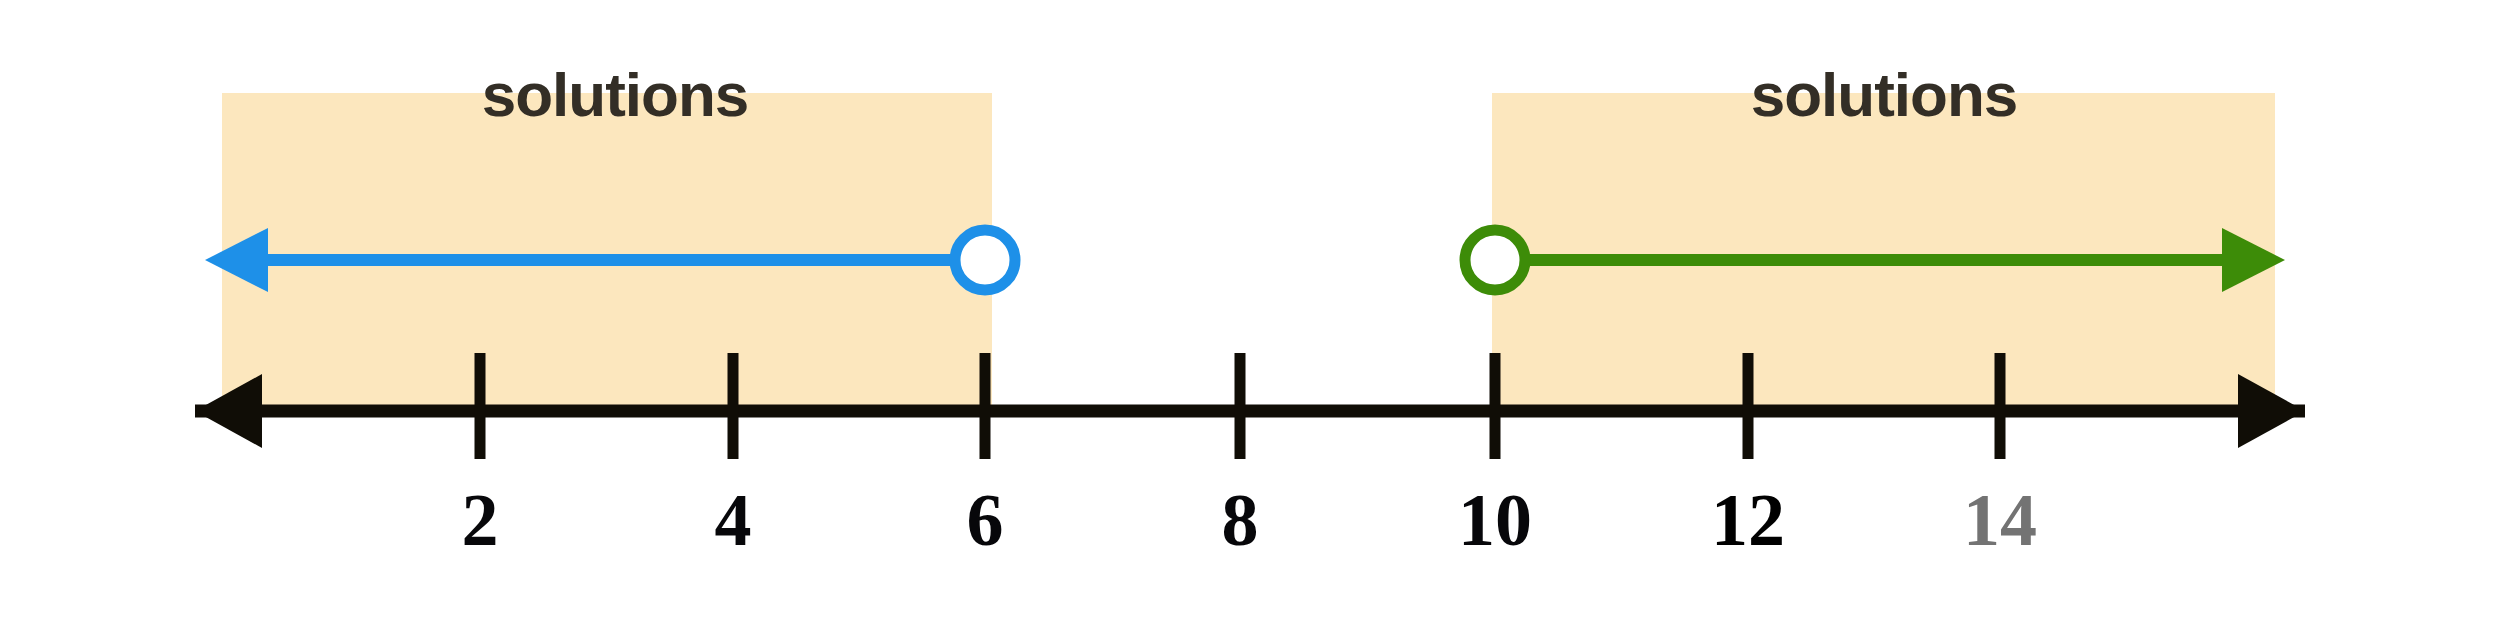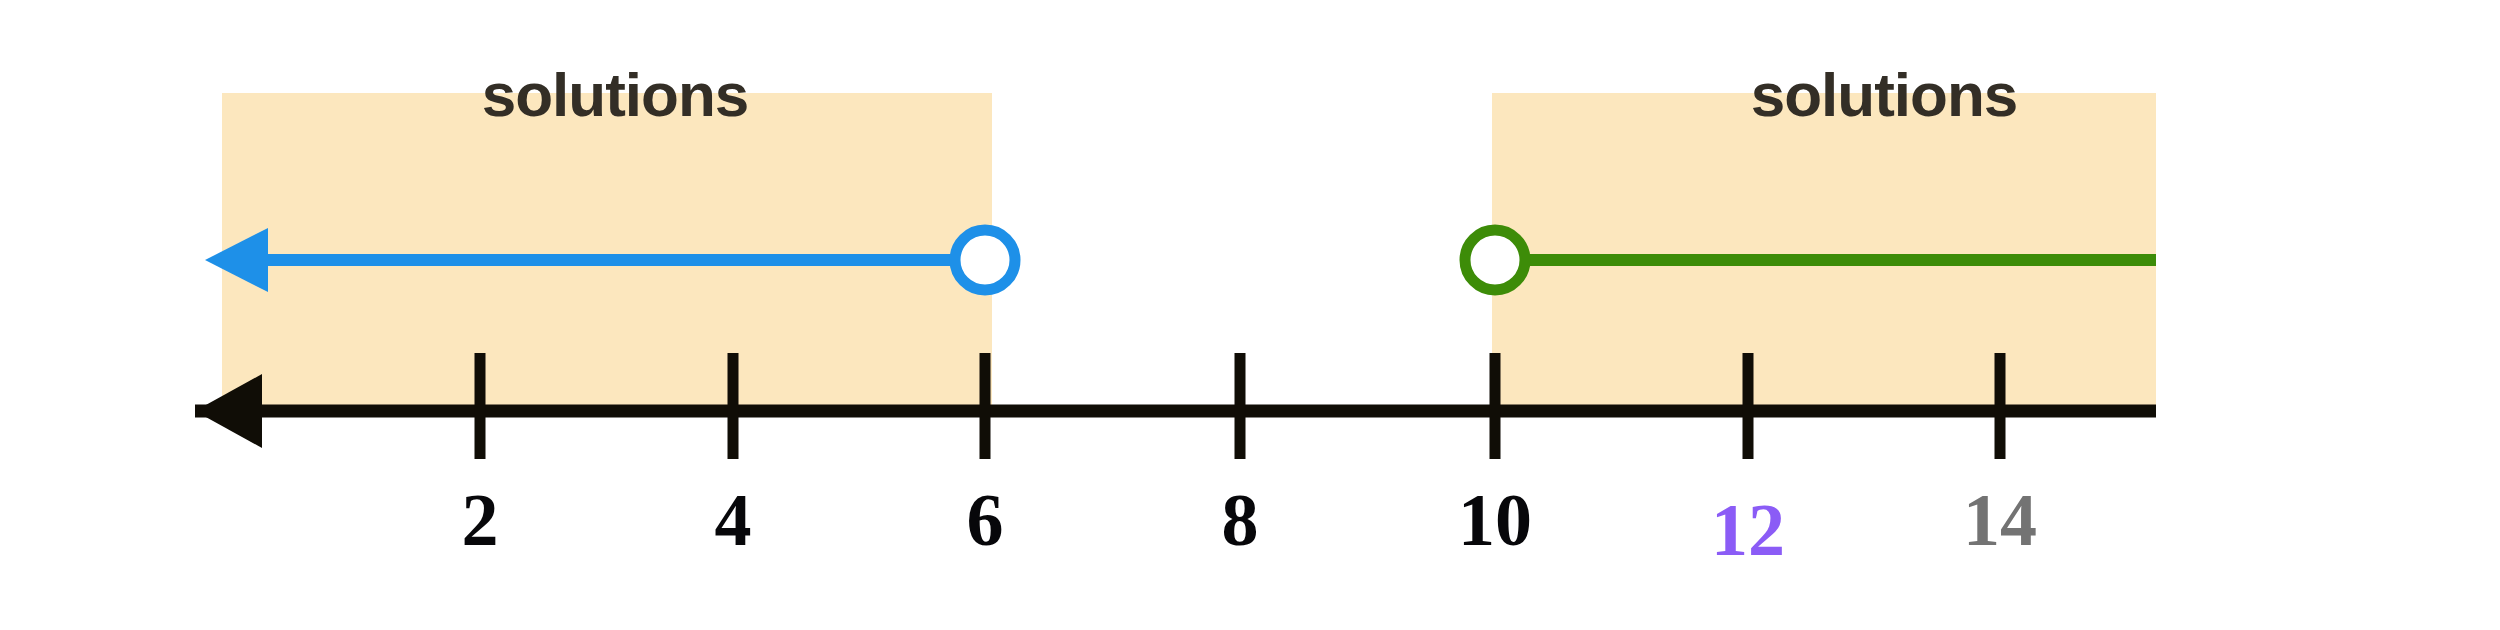--- a/index.html
+++ b/index.html
@@ -1,17 +1,17 @@
 <!DOCTYPE html>
 <html><head>
 <meta charset="utf-8">
 <style>
   html,body{margin:0;padding:0;background:#ffffff;}
   body{font-family:"Liberation Sans",sans-serif;}
-  #stage{position:relative;width:2156px;height:630px;background:#ffffff;overflow:hidden;}
+  #stage{position:relative;width:2500px;height:630px;background:#ffffff;overflow:hidden;}
   #stage svg{position:absolute;left:0;top:0;}
   .solabel{
     position:absolute;
     font-family:"Liberation Sans",sans-serif;
     font-weight:bold;
     font-size:62px;
     color:#332E26;
     letter-spacing:-1px;
     white-space:nowrap;
     transform:translateX(-50%);
@@ -67,17 +67,17 @@
 
   <div class="solabel" id="label-left" style="left: 615px; top: 59px; color: rgb(51, 46, 38);">solutions</div>
   <div class="solabel" id="label-right" style="left: 1884px; top: 59px; color: rgb(51, 46, 38);">solutions</div>
 
   <div id="tick-labels">
       <div class="ticklabel" style="left: 480px; top: 478px; color: rgb(7, 7, 10);">2</div>
       <div class="ticklabel" style="left: 733px; top: 478px; color: rgb(7, 7, 10);">4</div>
       <div class="ticklabel" style="left: 985px; top: 478px; color: rgb(7, 7, 10);">6</div>
       <div class="ticklabel" style="left: 1240px; top: 478px; color: rgb(7, 7, 10);">8</div>
       <div class="ticklabel" style="left: 1495px; top: 478px; color: rgb(7, 7, 10);">10</div>
-      <div class="ticklabel" style="left: 1748px; top: 478px; color: #8b5cf6; margin-top: 10px;">12</div>
+      <div class="ticklabel" style="left: 1748px; top: 478px; color: #000000;">12</div>
       <div class="ticklabel" style="left: 2000px; top: 478px; color: #737373;">14</div>
     </div>
 
 </div>
 
 </body></html>

